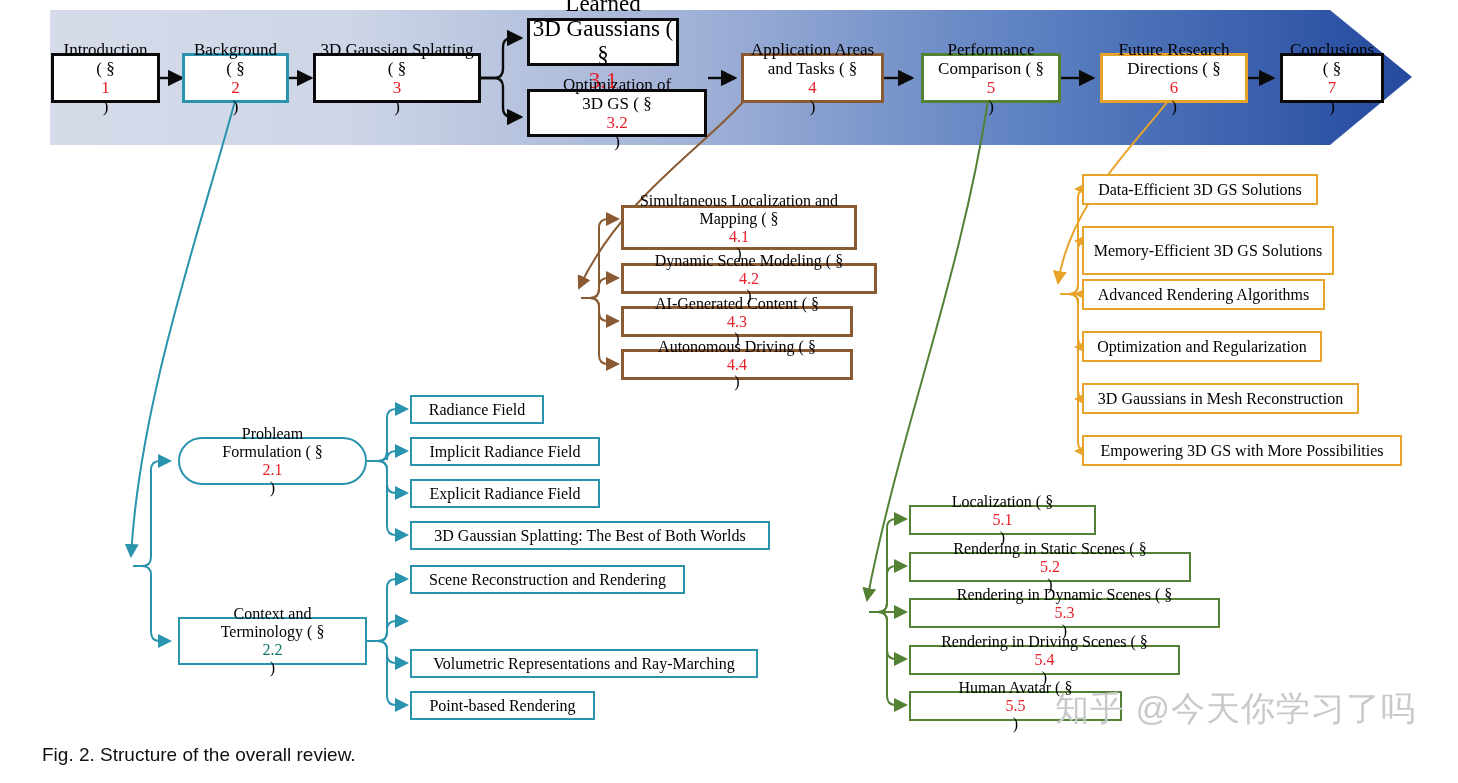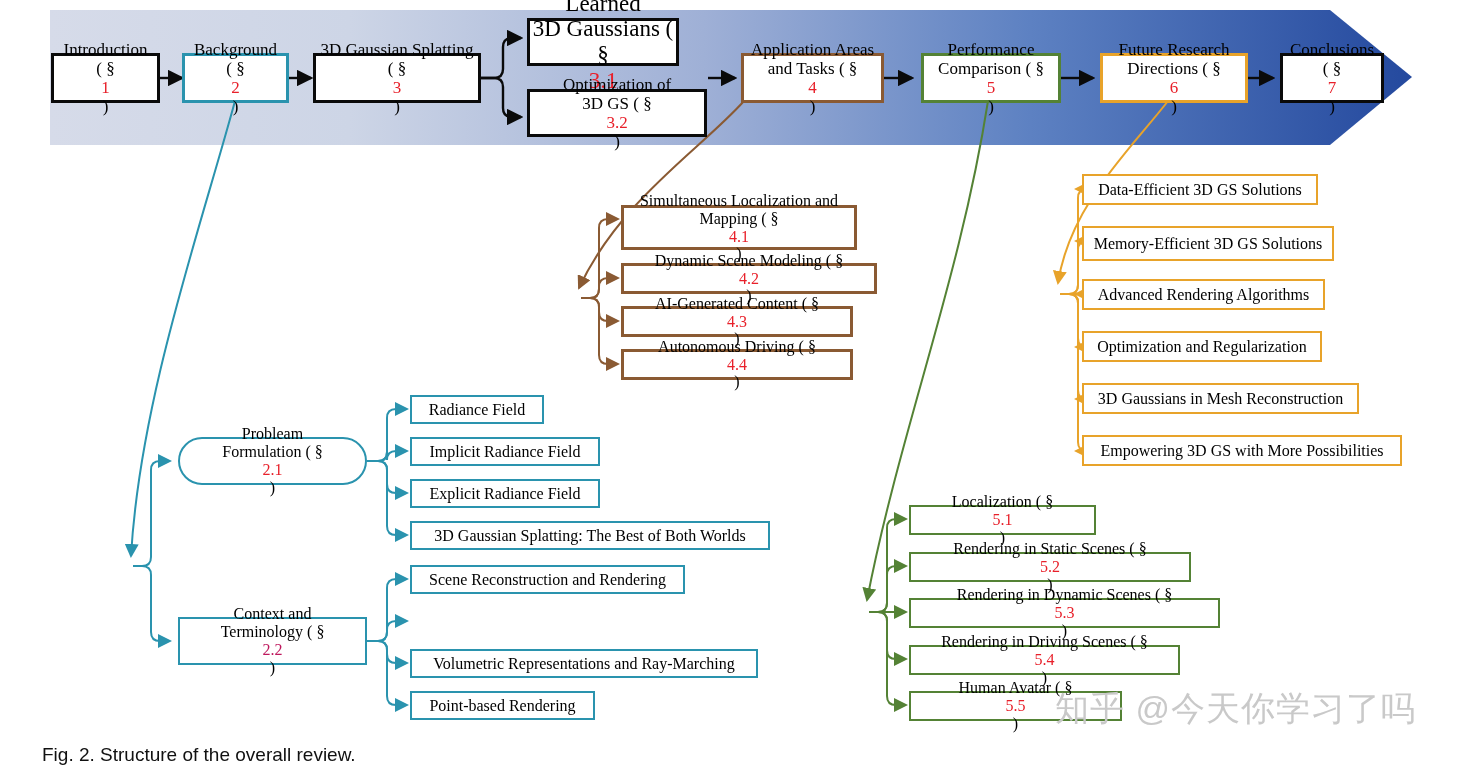--- a/index.html
+++ b/index.html
@@ -152,21 +152,21 @@
 
   <div class="bx k-black" style="left:1280px;top:53px;width:104px;height:50px;font-size:17px;">
     <span>Conclusions<br>( §<span class="sec" style="color:#e8202a">7</span> )</span>
     </div>
 
   <div class="bx k-blue2" style="left:178px;top:437px;width:189px;height:48px;font-size:16px;border-radius:24px;">
     <span>Probleam<br>Formulation  ( §<span class="sec" style="color:#e8202a">2.1</span> )</span>
     </div>
 
   <div class="bx k-blue2" style="left:178px;top:617px;width:189px;height:48px;font-size:16px;">
-    <span>Context and<br>Terminology  ( §<span class="sec" style="color:#be185d">2.2</span> )</span>
+    <span>Context and<br>Terminology  ( §<span class="sec" style="color:#0f766e">2.2</span> )</span>
     </div>
 
   <div class="bx k-blue2" style="left:410px;top:395px;width:134px;height:29px;font-size:16px;">
     <span>Radiance Field</span>
     </div>
   <div class="bx k-blue2" style="left:410px;top:437px;width:190px;height:29px;font-size:16px;">
     <span>Implicit Radiance Field</span>
     </div>
   <div class="bx k-blue2" style="left:410px;top:479px;width:190px;height:29px;font-size:16px;">
     <span>Explicit Radiance Field</span>
@@ -210,21 +210,21 @@
   <div class="bx k-green2" style="left:909px;top:645px;width:271px;height:30px;font-size:16px;">
     <span>Rendering in Driving Scenes ( §<span class="sec" style="color:#e8202a">5.4</span> )</span>
     </div>
   <div class="bx k-green2" style="left:909px;top:691px;width:213px;height:30px;font-size:16px;">
     <span>Human Avatar  ( §<span class="sec" style="color:#e8202a">5.5</span> )</span>
     </div>
 
   <div class="bx k-orange2" style="left:1082px;top:174px;width:236px;height:31px;font-size:16px;justify-content:center;">
     <span>Data-Efficient 3D GS Solutions</span>
     </div>
-  <div class="bx k-orange2" style="left:1082px;top:226px;width:252px;height:35px;font-size:16px;">
+  <div class="bx k-orange2" style="left:1082px;top:226px;width:252px;height:49px;font-size:16px;">
     <span>Memory-Efficient 3D GS Solutions</span>
     </div>
   <div class="bx k-orange2" style="left:1082px;top:279px;width:243px;height:31px;font-size:16px;">
     <span>Advanced Rendering Algorithms</span>
     </div>
   <div class="bx k-orange2" style="left:1082px;top:331px;width:240px;height:31px;font-size:16px;">
     <span>Optimization and Regularization</span>
     </div>
   <div class="bx k-orange2" style="left:1082px;top:383px;width:277px;height:31px;font-size:16px;">
     <span>3D Gaussians in Mesh Reconstruction</span>

